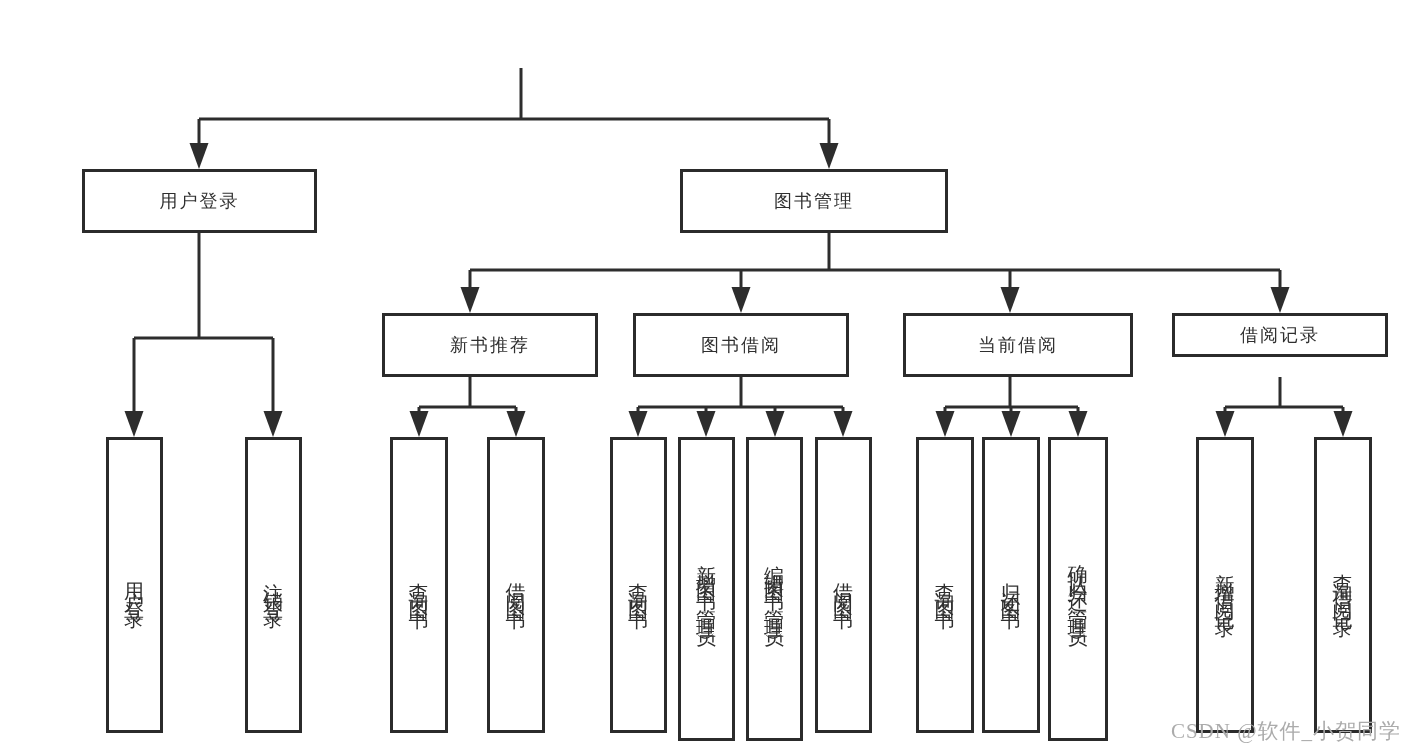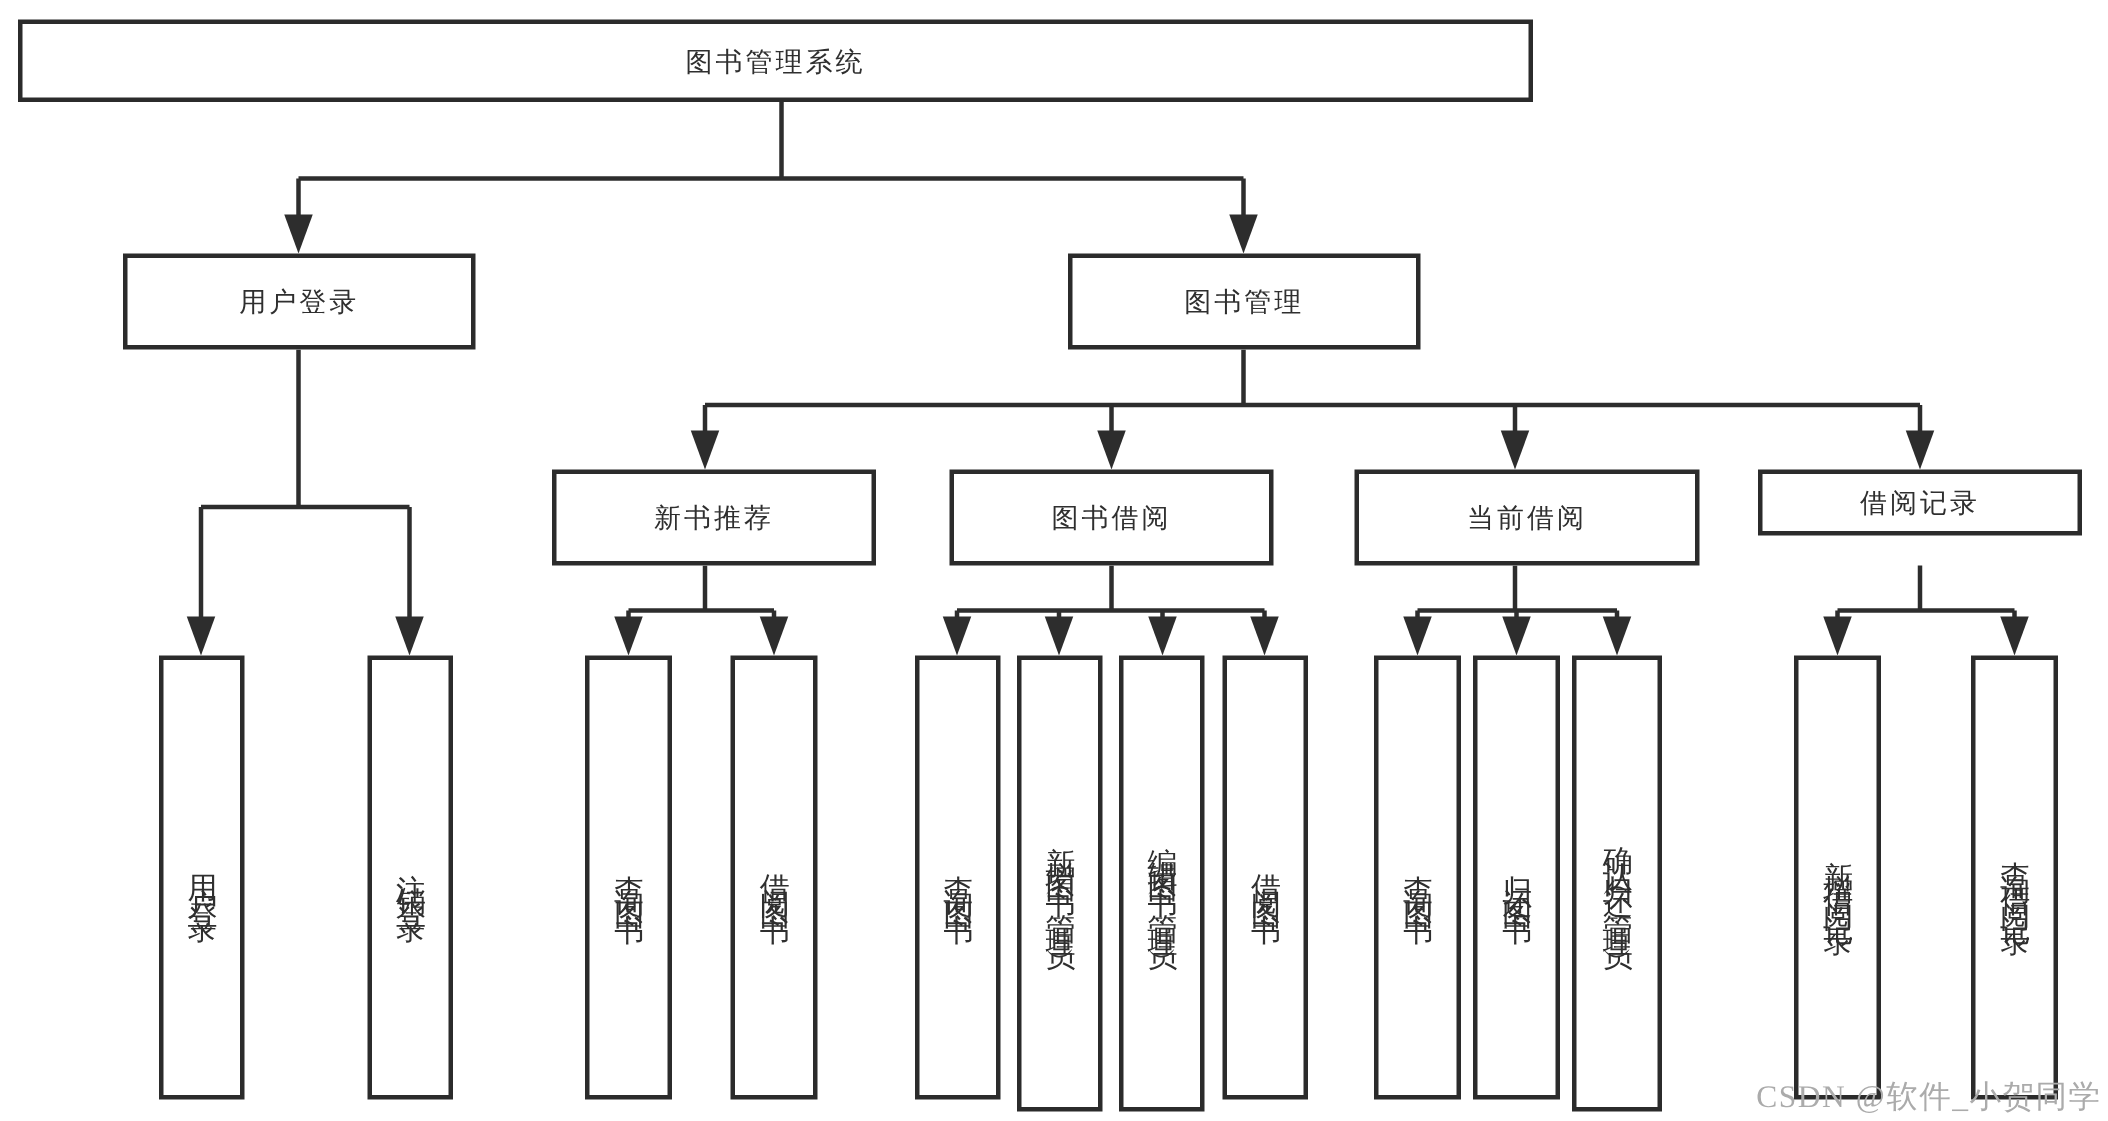--- a/index.html
+++ b/index.html
@@ -136,26 +136,25 @@
     <g>
       <line x1="1280" y1="377" x2="1280" y2="407"></line>
       <line x1="1225" y1="407" x2="1343" y2="407"></line>
       <line x1="1225" y1="407" x2="1225" y2="413"></line>
       <polygon points="1215.5,411 1234.5,411 1225,437"></polygon>
       <line x1="1343" y1="407" x2="1343" y2="413"></line>
       <polygon points="1333.5,411 1352.5,411 1343,437"></polygon>
     </g>
   </svg>
 
-  <div class="node h" style="left:12px; top:13px; width:1010px; height:55px;">图书管理系统</div>
 
   <div class="node h" style="left:82px; top:169px; width:235px; height:64px;">用户登录</div>
-  <div class="node h" style="left:712px; top:169px; width:235px; height:64px;">图书管理</div>
+  <div class="node h" style="left:680px; top:169px; width:268px; height:64px;">图书管理</div>
 
-  <div class="node h" style="left:368px; top:313px; width:216px; height:64px;">新书推荐</div>
+  <div class="node h" style="left:382px; top:313px; width:216px; height:64px;">新书推荐</div>
   <div class="node h" style="left:633px; top:313px; width:216px; height:64px;">图书借阅</div>
   <div class="node h" style="left:903px; top:313px; width:230px; height:64px;">当前借阅</div>
   <div class="node h" style="left:1172px; top:313px; width:216px; height:44px;">借阅记录</div>
 
   <div class="node v" style="left:106px; top:437px; width:57px; height:296px;">用户登录</div>
   <div class="node v" style="left:245px; top:437px; width:57px; height:296px;">注销登录</div>
 
   <div class="node v" style="left:390px; top:437px; width:58px; height:296px;">查询图书</div>
   <div class="node v" style="left:487px; top:437px; width:58px; height:296px;">借阅图书</div>
 

